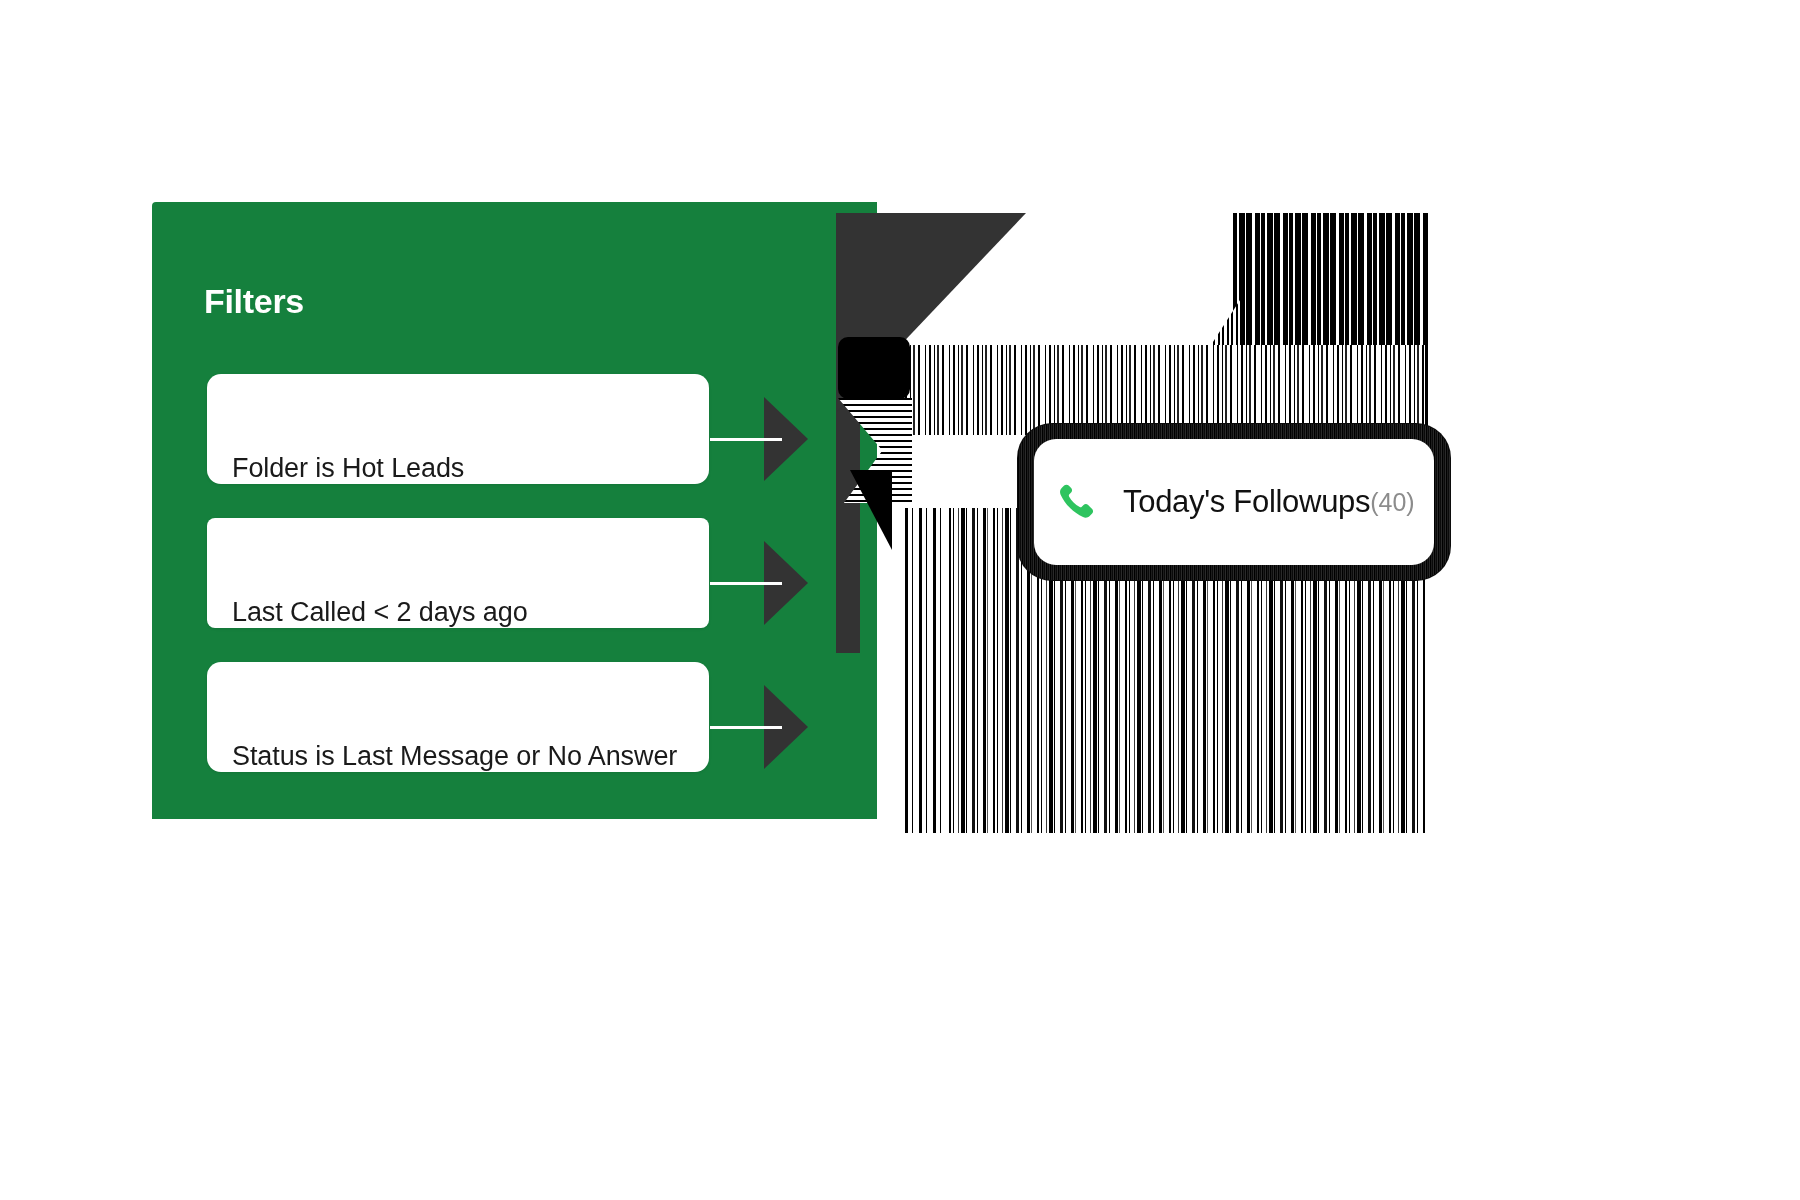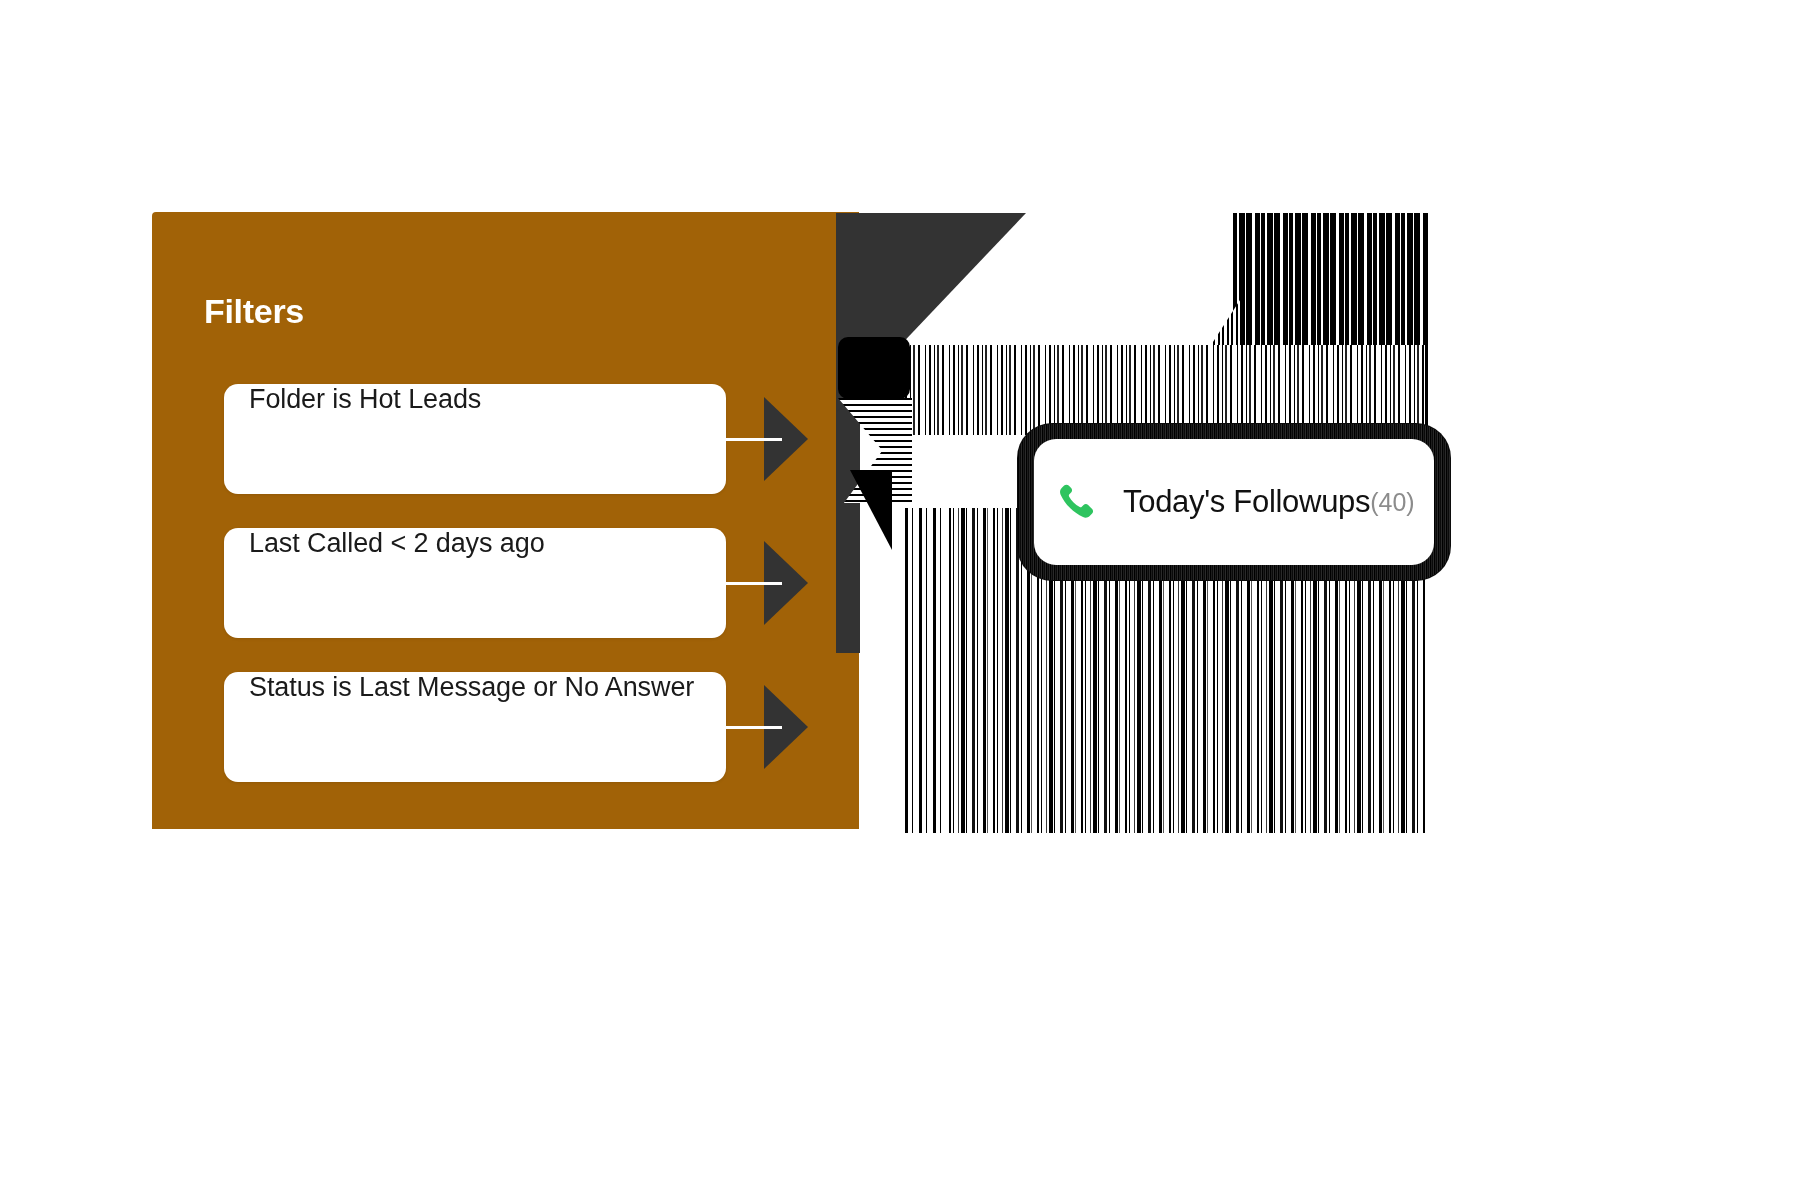--- a/index.html
+++ b/index.html
@@ -22,26 +22,27 @@
     left: 0; top: 0;
     width: 1800px;
     height: 1200px;
     background: #ffffff;
   }
 
   
   .filters-panel {
     position: absolute;
     left: 152px;
-    top: 212px;
+    top: 202px;
     width: 707px;
     height: 617px;
-    background: #a16207;
+    background: #15803d;
     border-radius: 4px 0 0 0;
     z-index: 3;
+    padding-left: 18px;
   }
 
   .panel-title {
     position: absolute;
     left: 52px;
     top: 80px;
     font-size: 34px;
     font-weight: bold;
     color: #ffffff;
     letter-spacing: -0.3px;
@@ -50,27 +51,26 @@
 
   .pill {
     position: absolute;
     left: 55px;
     width: 502px;
     height: 110px;
     background: #ffffff;
     border-radius: 14px;
     box-shadow: 0 1px 3px rgba(0,0,0,0.10);
     display: flex;
-    align-items: flex-start;
+    align-items: flex-end;
     box-sizing: border-box;
     padding-left: 25px;
-    margin-left: 17px;
   }
   .pill-0 { top: 172px; }
-  .pill-1 { top: 316px; }
+  .pill-1 { top: 316px; border-radius: 8px; }
   .pill-2 { top: 460px; }
 
   .pill-label {
     font-size: 27px;
     color: #1a1a1a;
     white-space: nowrap;
     letter-spacing: -0.1px;
   }
 
   

